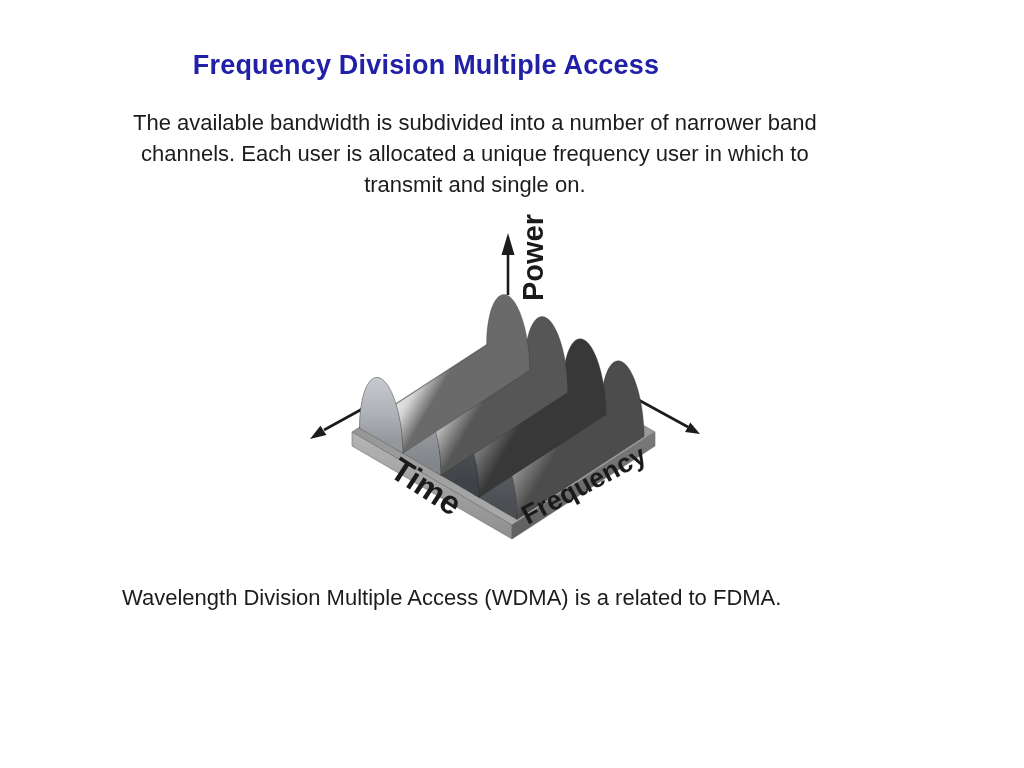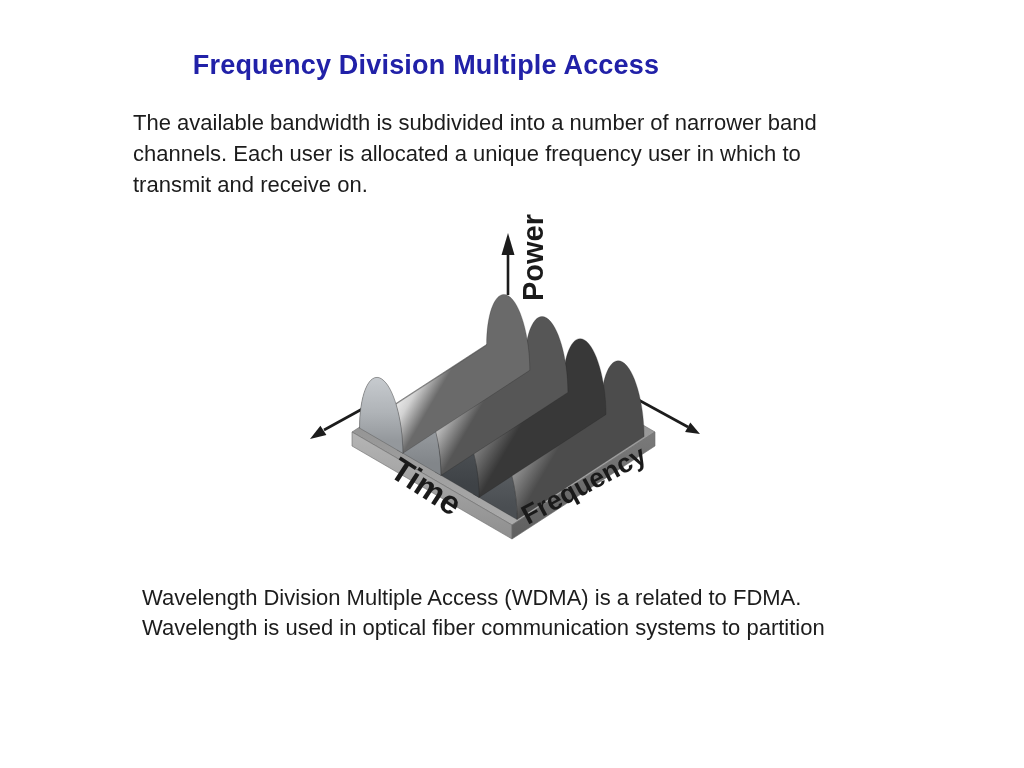--- a/index.html
+++ b/index.html
@@ -5,38 +5,38 @@
   html,body { margin:0; padding:0; background:#ffffff; }
   .slide {
     position:relative; width:852px; height:768px; background:#ffffff;
     font-family:"Liberation Sans", sans-serif; color:#1c1c1c; overflow:hidden;
   }
   .slide-title {
     position:absolute; top:50px; left:0; width:100%; text-align:center;
     font-size:27px; font-weight:bold; letter-spacing:0.2px; color:#2121a8;
   }
   .para { position:absolute; font-size:22px; }
-  .para .line { white-space:pre-wrap; }
+  .para .line { white-space:pre-wrap;text-align:center; }
   .intro { left:133px; top:107px; line-height:31px; }
-  .footer-para { left:122px; top:583px; line-height:30px;margin-left:20px; }
+  .footer-para { left:122px; top:583px; line-height:30px; }
   .page-number { position:absolute; left:948px; top:719px; font-size:15px; color:#8a8a8a; }
   .diagram { position:absolute; left:280px; top:198px; }
   .axis-label { font-family:"Liberation Sans", sans-serif; font-weight:bold; fill:#1a1a1a; }
 </style>
 </head>
 <body>
 
 <div class="slide">
 
   <div class="slide-title">Frequency Division Multiple Access</div>
 
   <div class="para intro">
     <div class="line">The available bandwidth is subdivided into a number of narrower band</div>
     <div class="line">channels. Each user is allocated a unique frequency user in which to</div>
-    <div class="line">transmit and receive on.</div>
+    <div class="line">transmit and single on.</div>
   </div>
 
   <svg class="diagram" width="440" height="355" viewBox="0 0 440 355">
     <defs>
       <linearGradient id="gB1" gradientUnits="userSpaceOnUse" x1="79.6" y1="230.1" x2="122.8" y2="255.3">
         <stop offset="0" stop-color="#9d9d9d"></stop>
           <stop offset="0.35" stop-color="#ececec"></stop>
         <stop offset="0.6" stop-color="#d2d2d2"></stop>
           <stop offset="1" stop-color="#6a6a6a"></stop>
       </linearGradient>
@@ -124,18 +124,17 @@
       </g>
     </g>
 
     <text class="axis-label" transform="translate(263,103) rotate(-90)" font-size="29">Power</text>
     <text class="axis-label" text-anchor="middle" transform="translate(140,298) rotate(33)" font-size="33">Time</text>
     <text class="axis-label" text-anchor="middle" transform="translate(308,295) rotate(-28)" font-size="27">Frequency</text>
   </svg>
 
   <div class="para footer-para">
     <div class="line">Wavelength Division Multiple Access (WDMA) is a related to FDMA.</div>
-    <div class="line">Wavelength is used in optical fiber communication systems to partition</div>
   </div>
 
   <div class="page-number">5</div>
 
 </div>
 
 </body></html>

